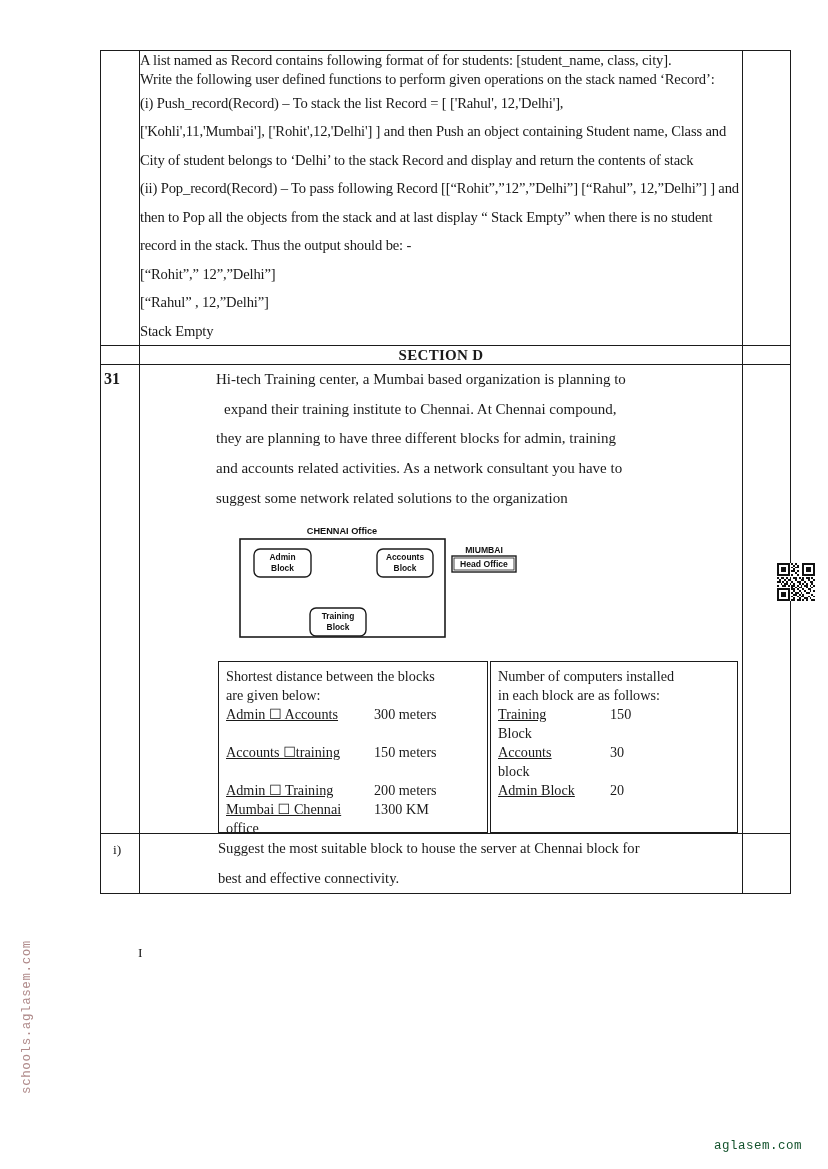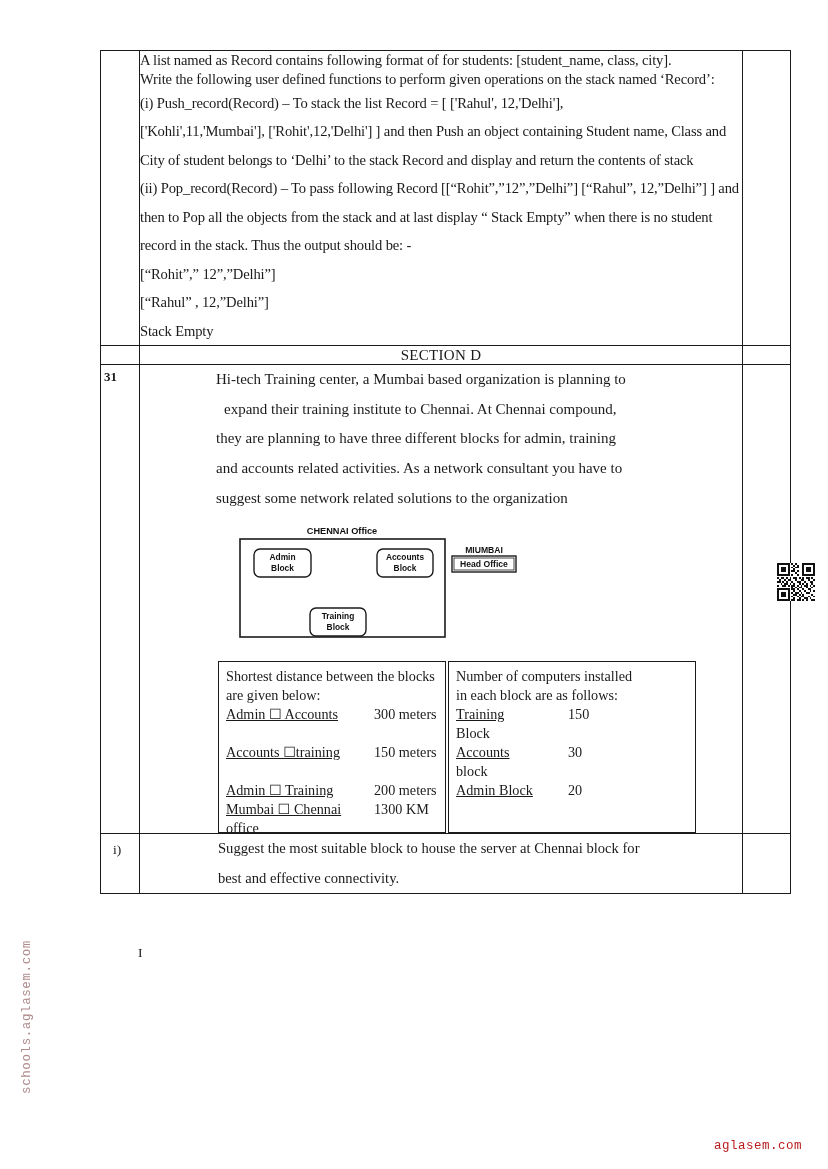--- a/index.html
+++ b/index.html
@@ -36,21 +36,21 @@
   .exam-table td {
     border: 1.4px solid #1b1b1b;
     vertical-align: top;
     padding: 0;
   }
   .col-qno   { width: 39px; }
   .col-body  { width: 603px; }
   .col-marks { width: 48px; }
 
   .qno {
-    font-size: 13px;
+    font-size: 16px;
     font-weight: bold;
     padding: 4px 0 0 3px;
     line-height: 1.2;
     font-family: "Liberation Serif", serif;
   }
   .qno.roman-i {
     font-weight: normal;
     font-size: 13.5px;
     padding-top: 8px;
     padding-left: 12px;
@@ -73,21 +73,21 @@
     line-height: 1.30;
   }
 
   
   .section-cell {
     text-align: center;
     padding: 14px 0 30px 0;
   }
   .section-title {
     font-size: 15px;
-    font-weight: normal;
+    font-weight: bold;
     letter-spacing: 0.3px;
   }
 
   
   .q31-body {
     padding: 14px 6px 8px 6px;
   }
   .q31-intro {
     font-size: 15px;
     line-height: 1.98;
@@ -112,21 +112,21 @@
     display: flex;
     align-items: flex-start;
   }
   .info-box {
     border: 1.6px solid #1b1b1b;
     box-sizing: border-box;
     padding: 5px 6px 6px 7px;
     font-size: 14.2px;
     line-height: 1.33;
   }
-  .info-box.left  { width: 228px; height: 172px; }
+  .info-box.left  { width: 270px; height: 172px; }
   .info-box.right { width: 248px; height: 172px; margin-left: 2px; }
 
   .info-head {
     margin: 0 0 0 0;
     white-space: pre-line;
   }
   .info-row {
     display: flex;
   }
   .info-row .lbl  { width: 148px; display: block; text-decoration: underline; }
@@ -171,21 +171,21 @@
     letter-spacing: 0.6px;
     white-space: nowrap;
     text-align: center;
   }
   .corner-watermark {
     position: absolute;
     right: 26px;
     bottom: 16px;
     font-family: "Liberation Mono", "DejaVu Sans Mono", monospace;
     font-size: 12.5px;
-    color: #b91c1c;
+    color: #14532d;
     letter-spacing: 0.5px;
   }
 </style>
 </head>
 <body>
 
 <div class="page">
 
   <table class="exam-table">
     <colgroup>

